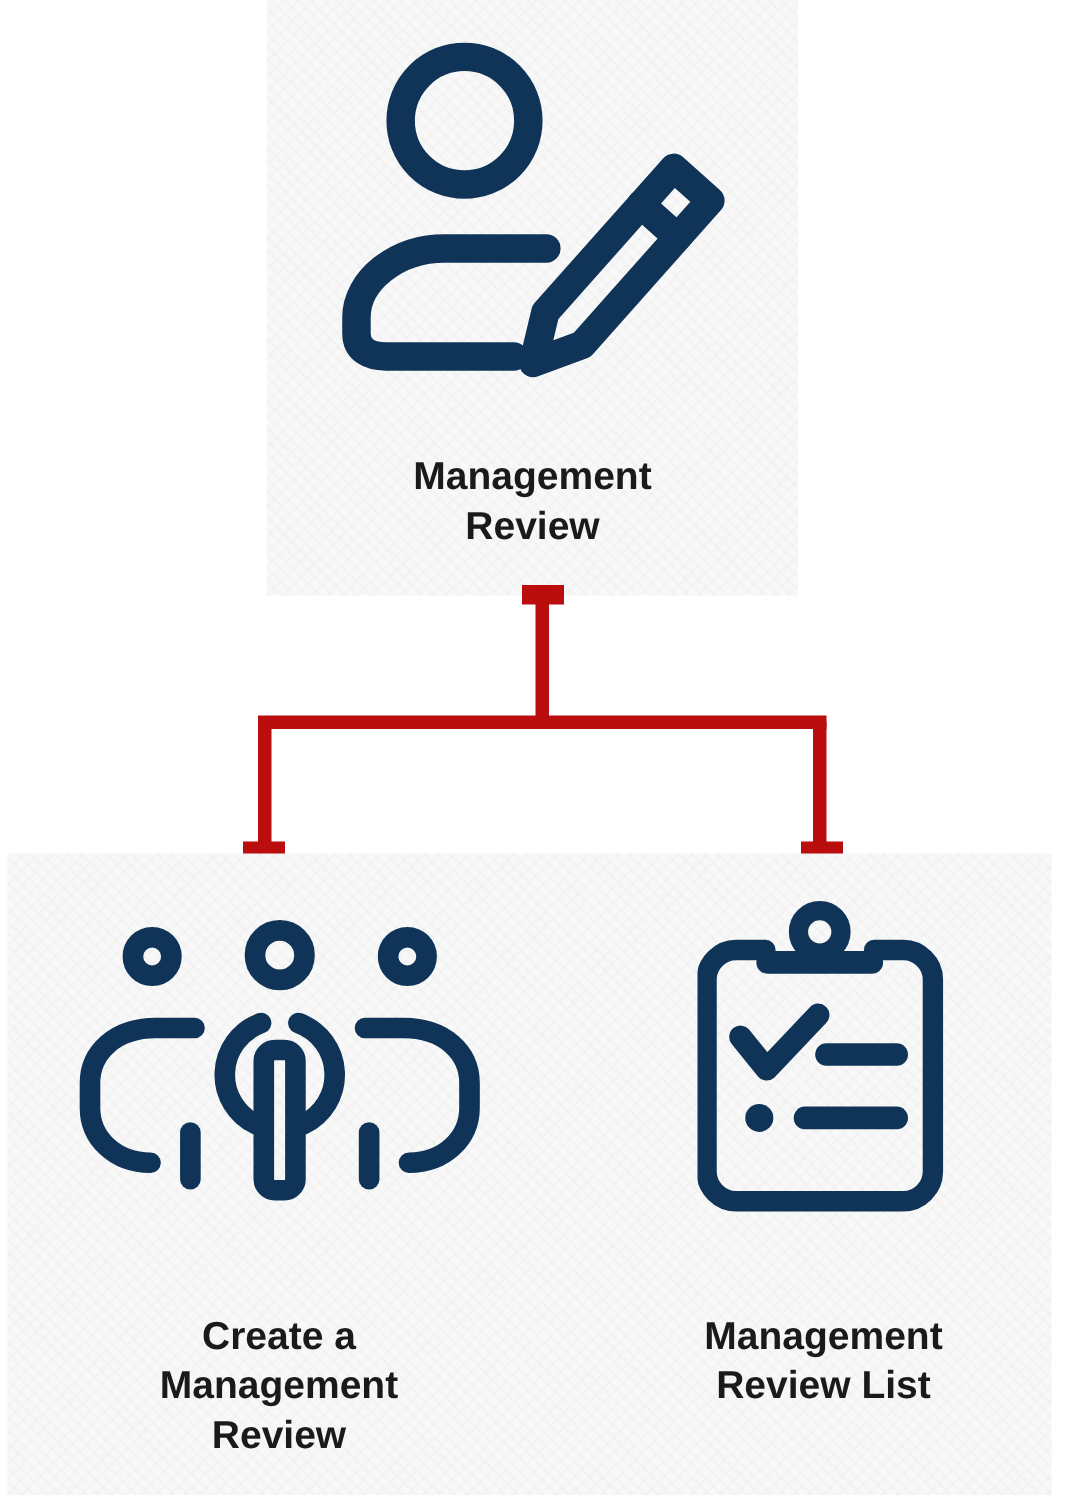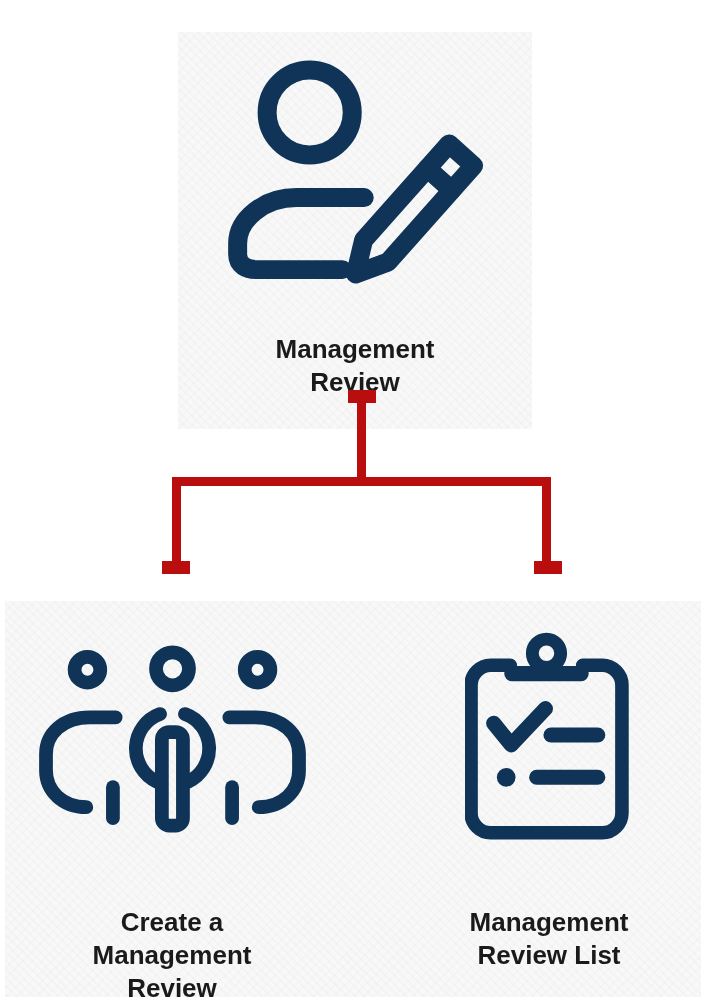--- a/index.html
+++ b/index.html
@@ -8,26 +8,25 @@
     background:var(--c-page);
     font-family:"Liberation Sans", sans-serif;
   }
   
   .card{
     position:absolute;
     background-color:var(--c-card);
     background-image:
       repeating-linear-gradient(45deg,  rgba(0,0,0,0.016) 0 2px, transparent 2px 6px),
       repeating-linear-gradient(135deg, rgba(0,0,0,0.012) 0 2px, transparent 2px 7px);
-    margin-top: 32px;
   }
   .top-card{left:178px;top:0;width:354px;height:397px;text-align:center;cursor:pointer;}
   .panel{left:5px;top:569px;width:696px;height:428px;}
   .col{position:absolute;top:0;height:100%;width:330px;text-align:center;cursor:pointer;}
-  .col-left{left:2px;text-align:center;}
+  .col-left{left:16px;text-align:center;}
   .col-right{left:379px;}
 
   svg.icon{display:block;margin:0 auto;color:var(--c-navy);}
   .top-card svg.icon{margin-top:28px;}
   .col-left svg.icon{margin-top:41px;}
   .col-right svg.icon{margin-top:28px;}
 
   .node-label{
     font-size:26px;line-height:33px;font-weight:bold;
     color:var(--c-ink);white-space:pre-line;letter-spacing:0;

